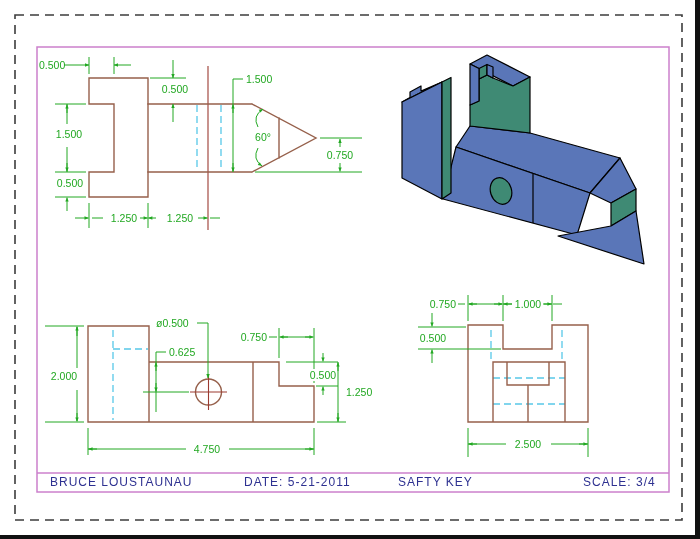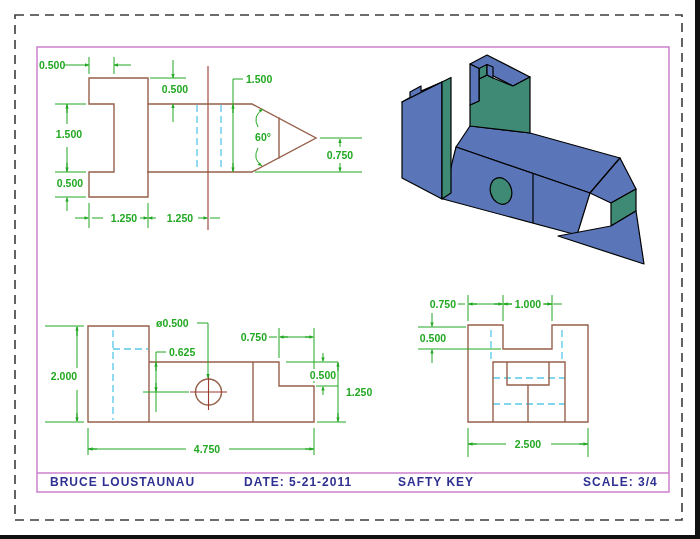--- a/index.html
+++ b/index.html
@@ -1,17 +1,17 @@
 <!DOCTYPE html>
 <html><head>
 <meta charset="utf-8">
 <style>
   html,body{margin:0;padding:0;background:#ffffff;}
   .page{position:relative;width:700px;height:539px;background:#ffffff;overflow:hidden;
-        font-family:"Liberation Sans", sans-serif;font-weight:bold;}
+        font-family:"Liberation Sans", sans-serif;}
   svg{display:block;}
   .ol   {stroke:#96604b;stroke-width:1.4;fill:none;stroke-linecap:square;}
   .cl   {stroke:#9b3a30;stroke-width:1.1;fill:none;}
   .hid  {stroke:#58c8e8;stroke-width:1.3;fill:none;stroke-dasharray:7 4;}
   .dim  {stroke:#22a822;stroke-width:1;fill:none;}
   .dtx  {fill:#22a822;font-size:10.5px;font-family:"Liberation Sans",sans-serif;}
   .ttx  {fill:#2e3191;font-size:12px;letter-spacing:1px;font-family:"Liberation Sans",sans-serif;}
   .mag  {stroke:#cc80cc;stroke-width:1.5;fill:none;}
   .dashb{stroke:#3c3c3c;stroke-width:1.6;fill:none;stroke-dasharray:9 6;}
   .isob {fill:#5a76b8;stroke:#000;stroke-width:1.2;stroke-linejoin:round;}

